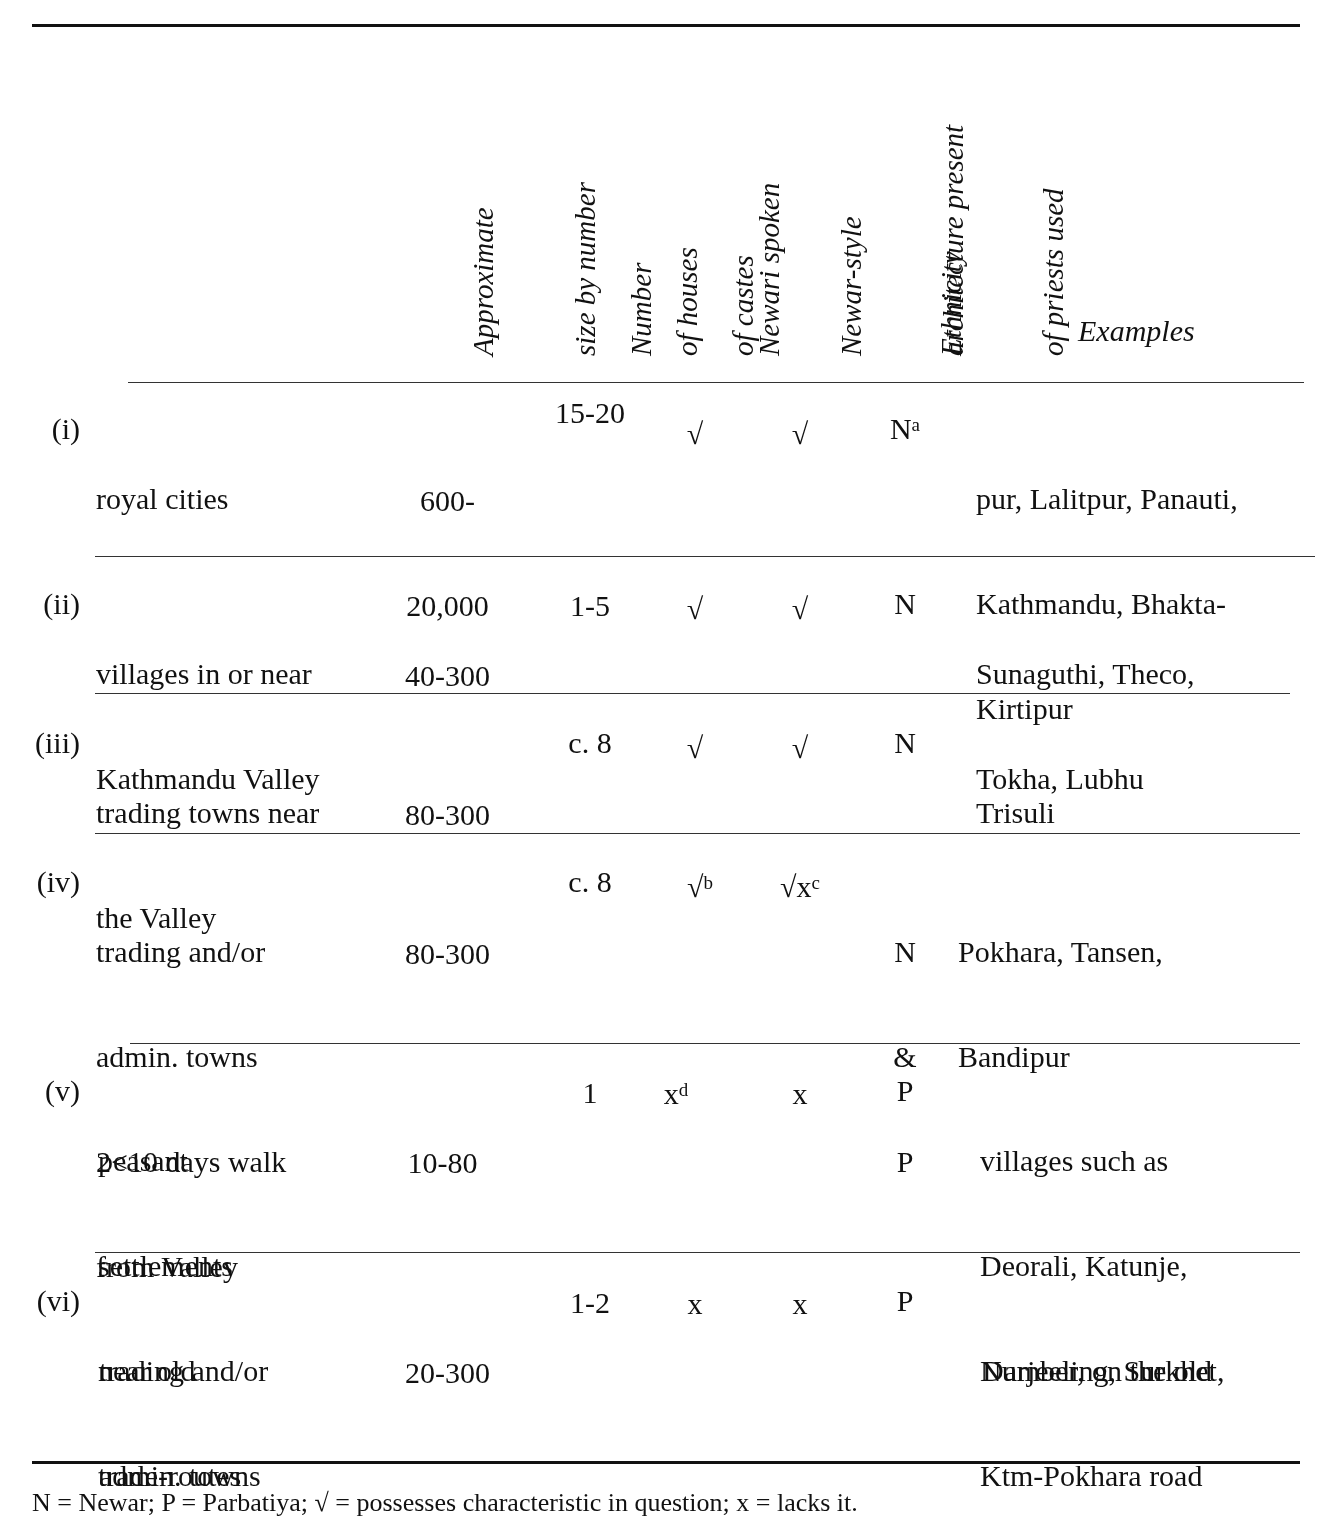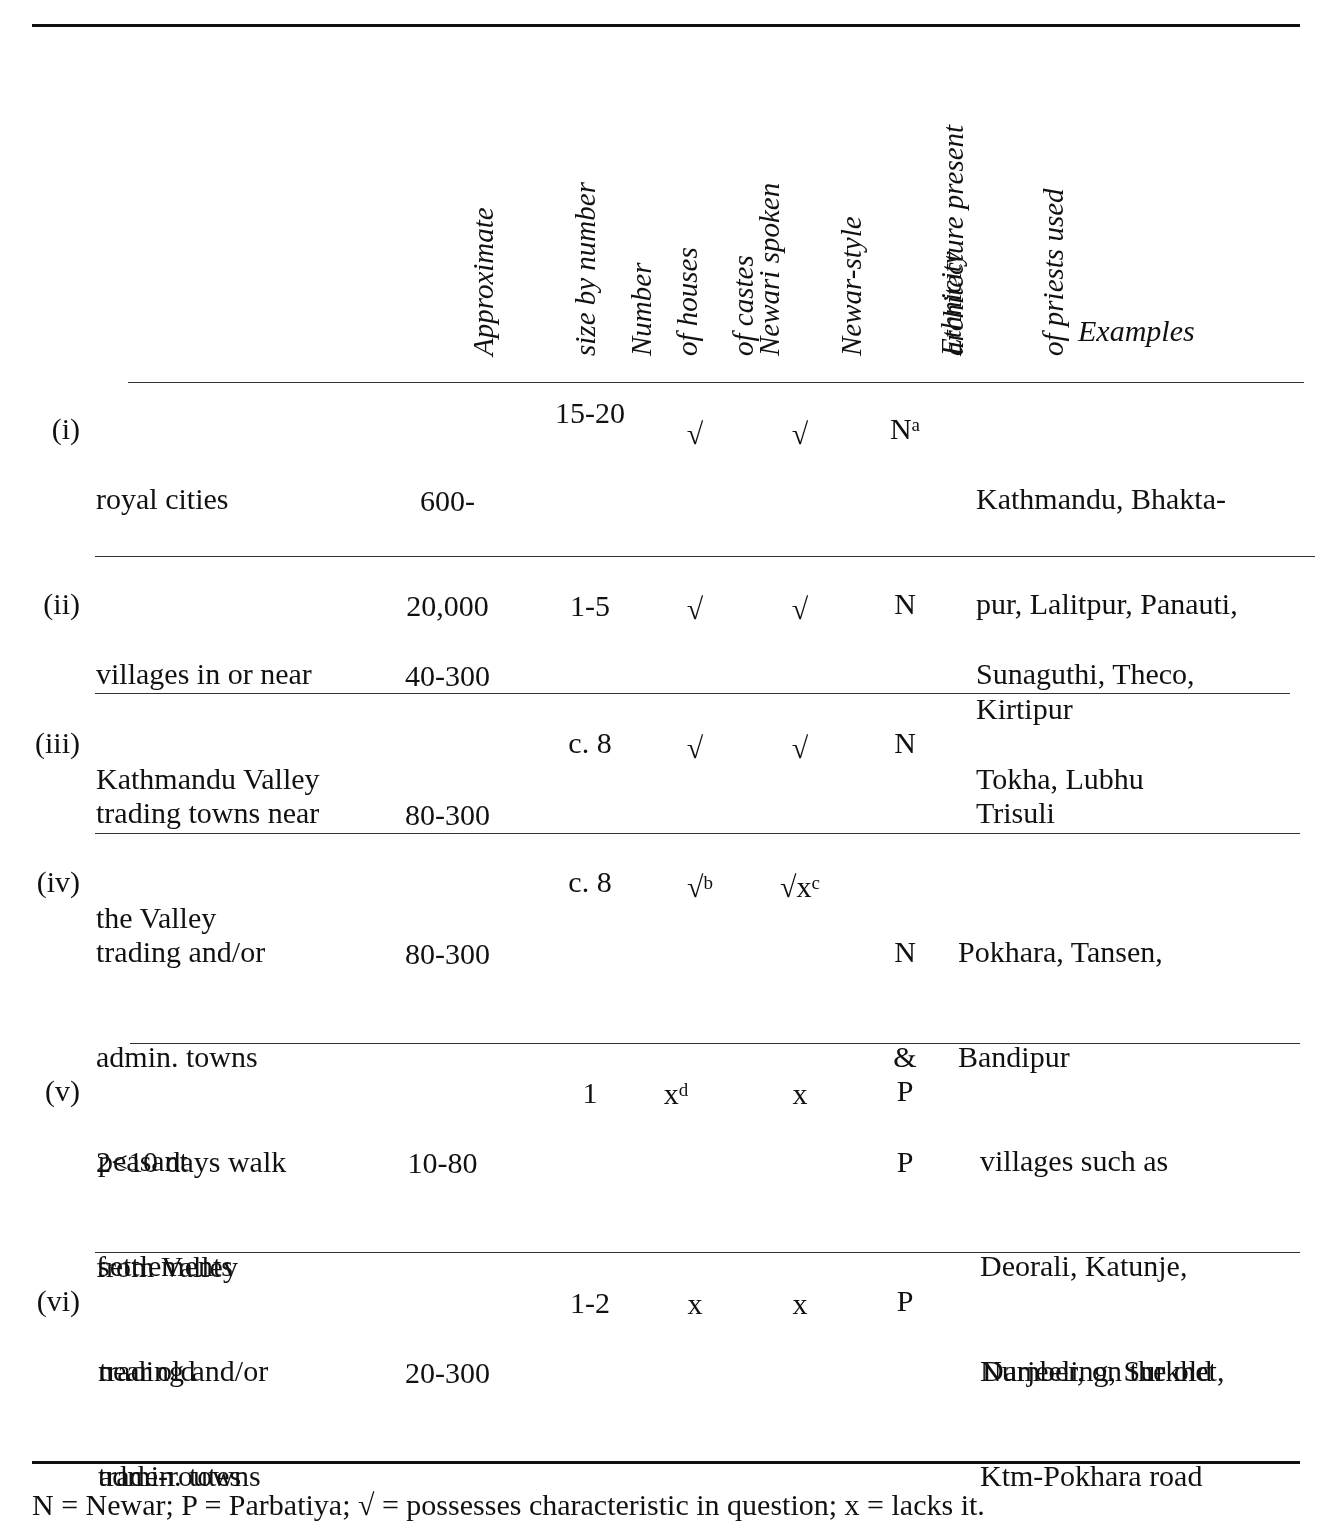--- a/index.html
+++ b/index.html
@@ -8,21 +8,21 @@
   .rule { position: absolute; background: #111; }
   .thick { height: 3px; }
   .thin { height: 1px; background: #333; }
   .cell { position: absolute; font-size: 30px; line-height: 35px; white-space: pre; }
   .num { text-align: right; width: 80px; left: 0; }
   .label { left: 96px; }
   .c { text-align: center; }
   .osf { font-variant-numeric: oldstyle-nums; }
   sup { font-size: 19px; vertical-align: top; position: relative; top: -4px; }
   .examples-h { position: absolute; left: 1078px; top: 314px; font-style: italic; font-size: 30px; }
-  .footnote { position: absolute; left: 32px; top: 1488px; font-size: 30px; white-space: pre; }
+  .footnote { position: absolute; left: 32px; top: 1488px; font-size: 26px; white-space: pre; }
 </style>
 </head>
 <body>
 
 <div class="rule thick" style="left:32px; top:24px; width:1268px;"></div>
 <div class="rule thin" style="left:128px; top:382px; width:1176px;"></div>
 <div class="rule thin" style="left:95px; top:556px; width:1220px;"></div>
 <div class="rule thin" style="left:95px; top:693px; width:1195px;"></div>
 <div class="rule thin" style="left:95px; top:833px; width:1205px;"></div>
 <div class="rule thin" style="left:130px; top:1043px; width:1170px;"></div>
@@ -58,22 +58,22 @@
   </div>
   <div class="cell c osf" style="left:385px; width:125px; top:413px;font-family:Liberation Serif, serif;">
     <div>600-</div>
     <div>20,000</div>
   </div>
   <div class="cell c osf" style="left:530px; width:120px; top:395px;">15-20</div>
   <div class="cell c" style="left:660px; width:70px; top:416px;"><span>√</span><sup></sup></div>
   <div class="cell c" style="left:760px; width:80px; top:416px;"><span>√</span><sup></sup></div>
   <div class="cell c" style="left:870px; width:70px; top:411px;"><span>N</span><sup>a</sup></div>
   <div class="cell" style="left:976px; top:411px;">
+    <div>pur, Lalitpur, Panauti,</div>
     <div>Kathmandu, Bhakta-</div>
-    <div>pur, Lalitpur, Panauti,</div>
     <div>Kirtipur</div>
   </div>
 </div>
 
 <div>
   <div class="cell num" style="top:586px;">(ii)</div>
   <div class="cell label" style="top:586px;">
     <div>villages in or near</div>
     <div>Kathmandu Valley</div>
   </div>

